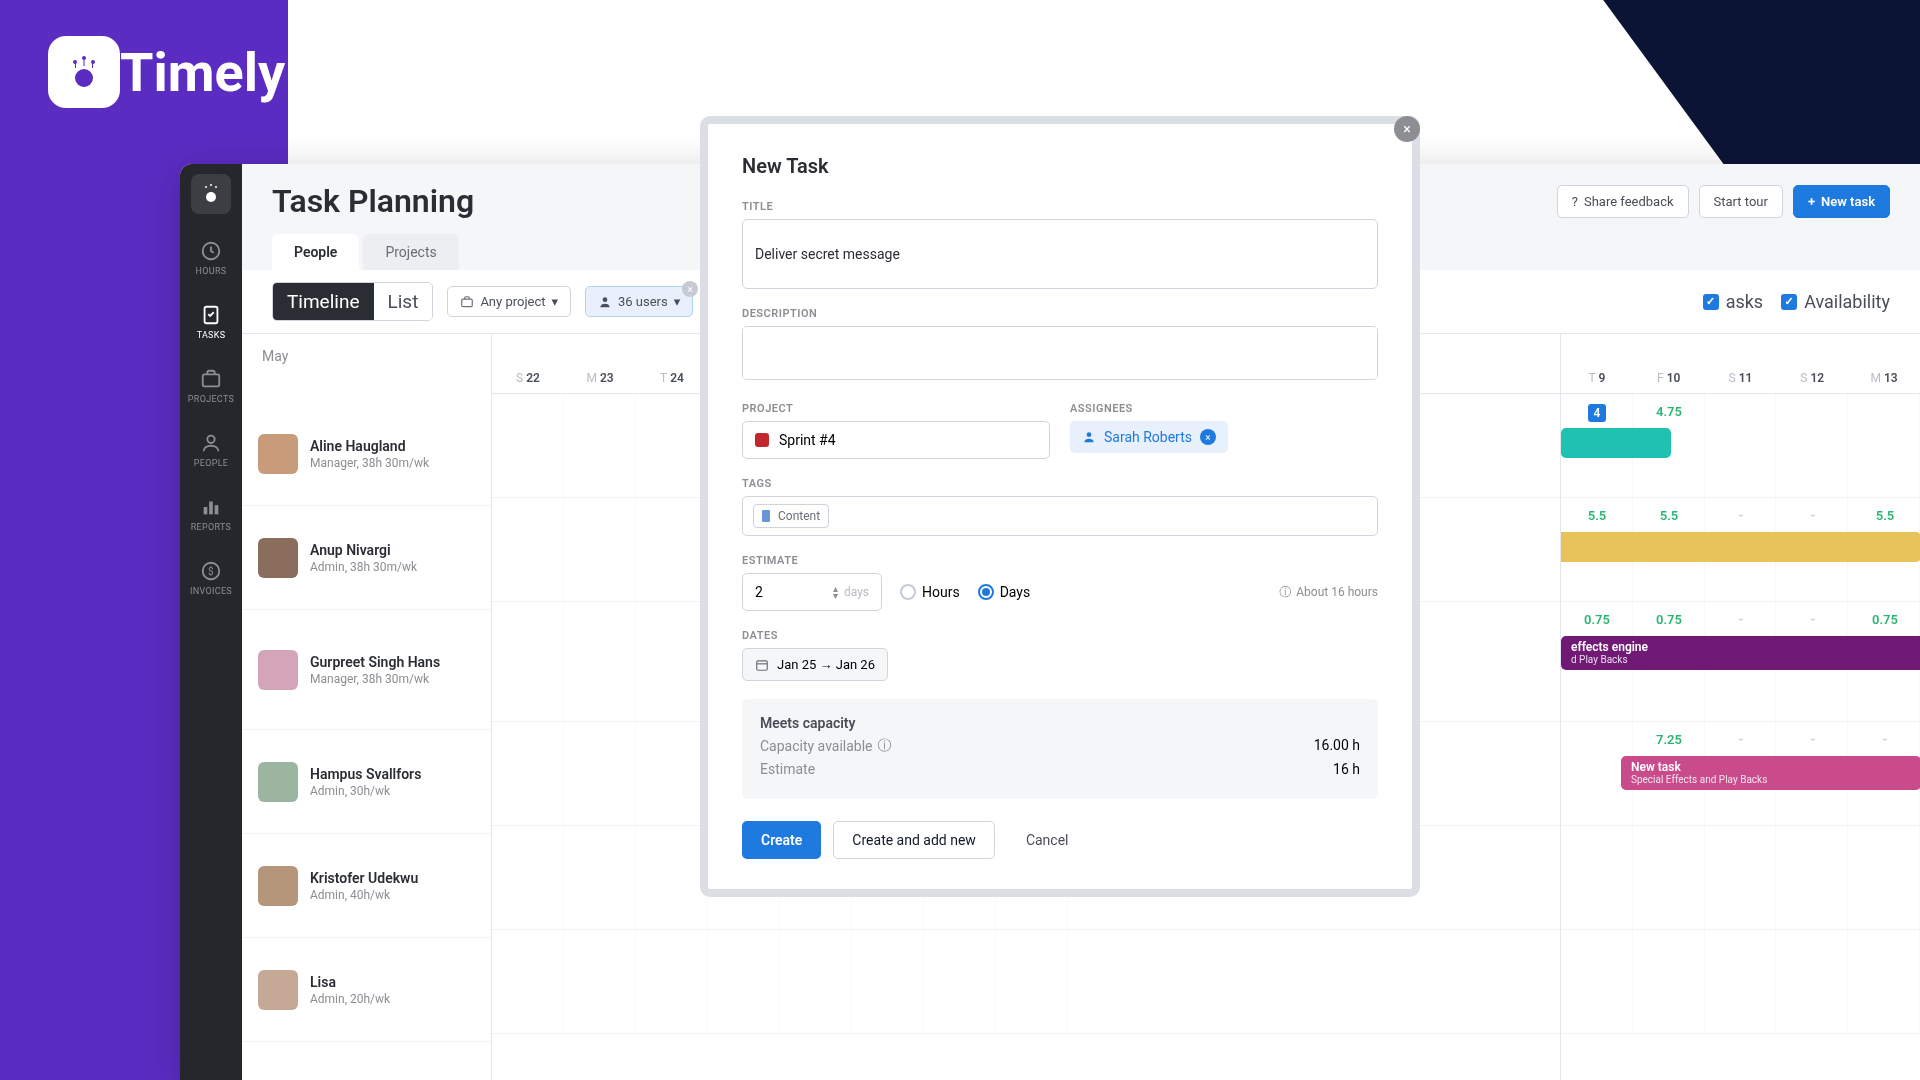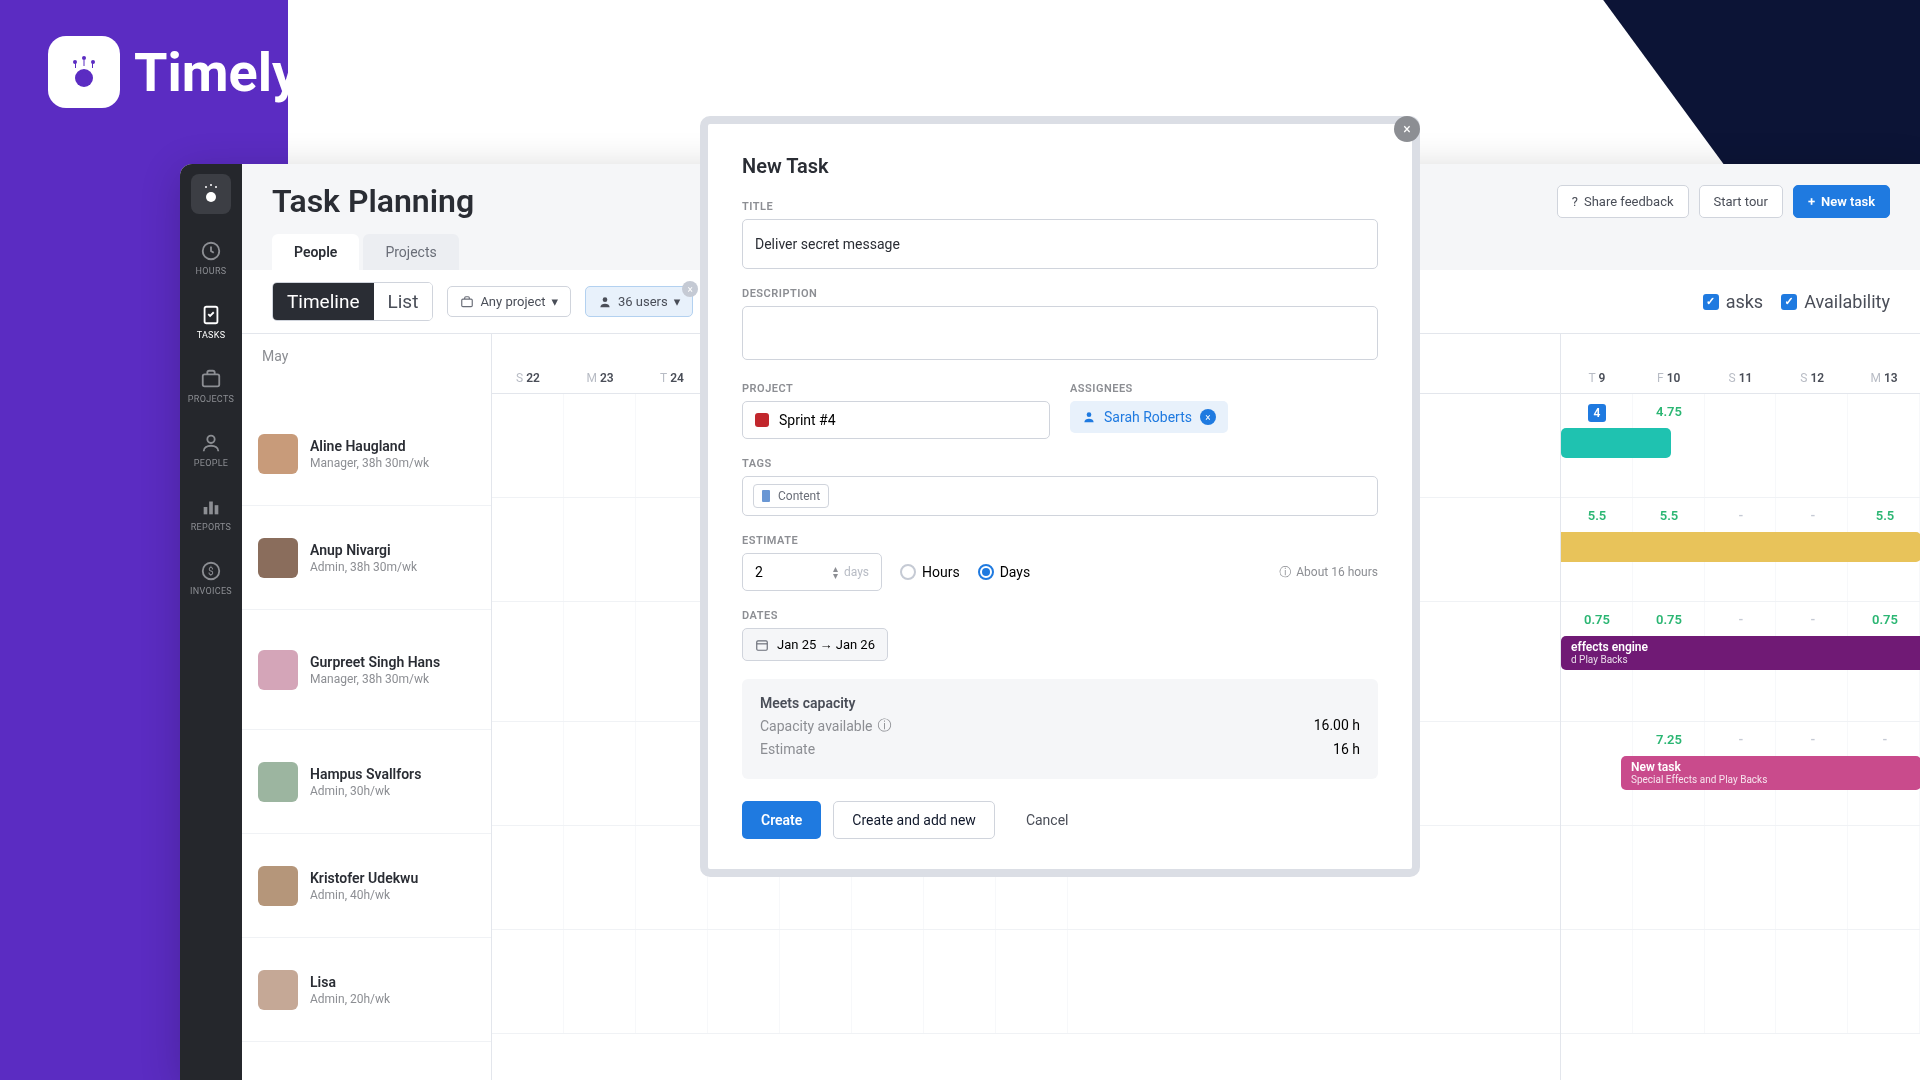--- a/index.html
+++ b/index.html
@@ -2,21 +2,21 @@
 <html><head>
 <meta charset="utf-8">
 <style>
 * { box-sizing: border-box; margin: 0; padding: 0; font-family: -apple-system, BlinkMacSystemFont, "Segoe UI", Roboto, sans-serif; }
 body { width: 1920px; height: 1080px; overflow: hidden; position: relative; background: #5b2cc2; }
 
 
 .bg-white { position: absolute; top: 0; right: 0; width: 85%; height: 50%; background: #fff; clip-path: polygon(6% 0, 100% 0, 100% 100%, 0 100%, 0 0); }
 .bg-navy { position: absolute; top: 0; right: 0; width: 30%; height: 40%; background: #0c1436; clip-path: polygon(45% 0, 100% 0, 100% 100%); }
 
-.logo { position: absolute; top: 36px; left: 48px; display: flex; align-items: center; gap: 14px; color: #fff; z-index: 10; }
+.logo { position: absolute; top: 36px; left: 48px; display: flex; align-items: center; color: #fff; z-index: 10; }
 .logo-icon { width: 72px; height: 72px; background: #fff; border-radius: 18px; display: flex; align-items: center; justify-content: center; }
 .logo-text { font-size: 54px; font-weight: 700; }
 
 .app { position: absolute; top: 164px; left: 180px; right: 0; bottom: 0; background: #f5f6f8; border-radius: 12px 0 0 0; overflow: hidden; display: flex; box-shadow: 0 8px 40px rgba(0,0,0,0.2); }
 
 .sidebar-nav { width: 62px; background: #25272c; display: flex; flex-direction: column; align-items: center; padding-top: 10px; gap: 12px; }
 .nav-logo { width: 40px; height: 40px; background: #3c3e44; border-radius: 8px; display: flex; align-items: center; justify-content: center; margin-bottom: 6px; }
 .nav-item { width: 100%; display: flex; flex-direction: column; align-items: center; gap: 4px; padding: 8px 0; color: #8c8e93; font-size: 9px; cursor: pointer; text-transform: uppercase; letter-spacing: 0.3px; }
 .nav-item.active { color: #fff; }
 .nav-icon { width: 22px; height: 22px; }
@@ -74,21 +74,21 @@
 .cap-cell { width: 72px; text-align: center; font-size: 13px; font-weight: 600; }
 .cap-green { color: #2bb673; }
 .cap-gray { color: #c5cad4; }
 .cap-blue { background: #1f7ae0; color: #fff; border-radius: 3px; padding: 2px 6px; display: inline-block; font-size: 12px; }
 
 
 .modal { position: absolute; top: 116px; left: 700px; width: 720px; background: #fff; border-radius: 10px; border: 8px solid #dbdee5; z-index: 100; padding: 30px 34px; }
 .modal-close { position: absolute; top: -8px; right: -8px; width: 26px; height: 26px; border-radius: 50%; background: #8c8e93; color: #fff; display: flex; align-items: center; justify-content: center; cursor: pointer; font-size: 14px; }
 .modal h2 { font-size: 20px; font-weight: 600; color: #2a2d34; margin-bottom: 22px; }
 .field-label { font-size: 11px; font-weight: 600; color: #8c8e93; letter-spacing: 0.5px; text-transform: uppercase; margin-bottom: 6px; }
-.field-input { width: 100%; padding: 16px 12px; border: 1px solid #d0d4dc; border-radius: 5px; font-size: 14px; color: #2a2d34; }
+.field-input { width: 100%; padding: 26px 12px; border: 1px solid #d0d4dc; border-radius: 5px; font-size: 14px; color: #2a2d34; }
 .field { margin-bottom: 18px; }
 .field-row { display: flex; gap: 20px; }
 .field-row .field { flex: 1; }
 .project-chip { display: flex; align-items: center; gap: 10px; padding: 10px 12px; border: 1px solid #d0d4dc; border-radius: 5px; font-size: 14px; }
 .project-dot { width: 14px; height: 14px; border-radius: 3px; background: #c1272d; }
 .assignee-chip { display: inline-flex; align-items: center; gap: 8px; padding: 8px 12px; background: #e8f1fb; border-radius: 5px; font-size: 14px; color: #1f7ae0; }
 .assignee-chip .x { width: 16px; height: 16px; border-radius: 50%; background: #1f7ae0; color: #fff; font-size: 10px; display: flex; align-items: center; justify-content: center; cursor: pointer; }
 .tag-chip { display: inline-flex; align-items: center; gap: 6px; padding: 4px 8px; border: 1px solid #d0d4dc; border-radius: 4px; font-size: 12px; color: #6a6e78; }
 .tag-box { padding: 7px 10px; border: 1px solid #d0d4dc; border-radius: 5px; }
 .estimate-row { display: flex; align-items: center; gap: 18px; }

